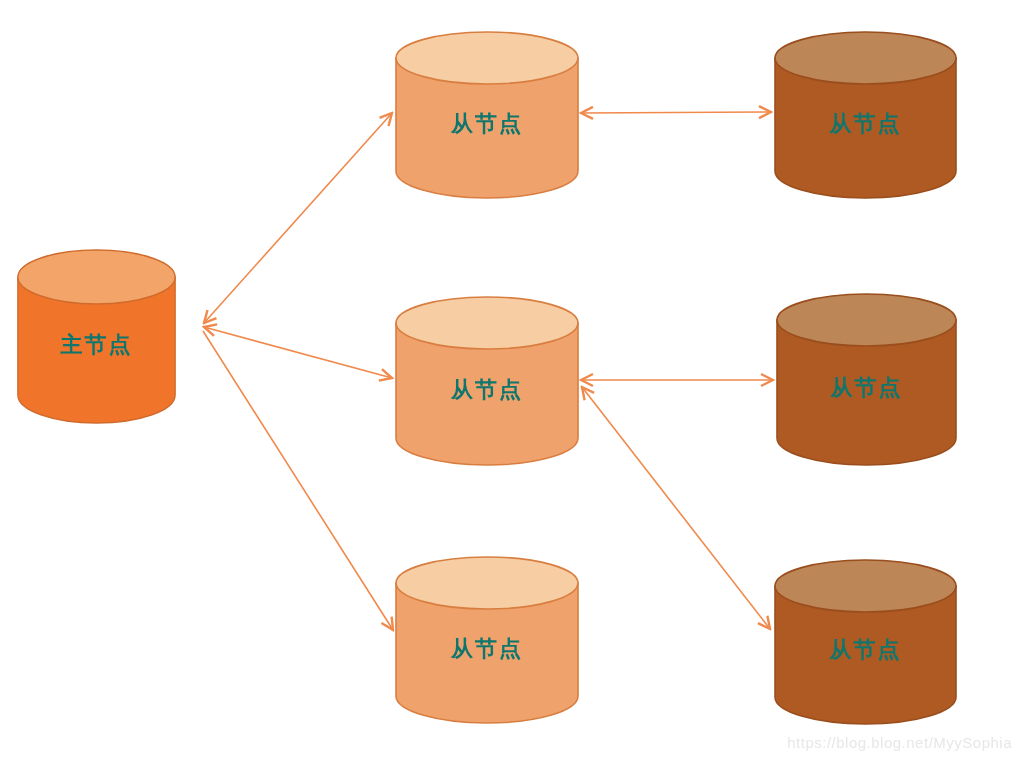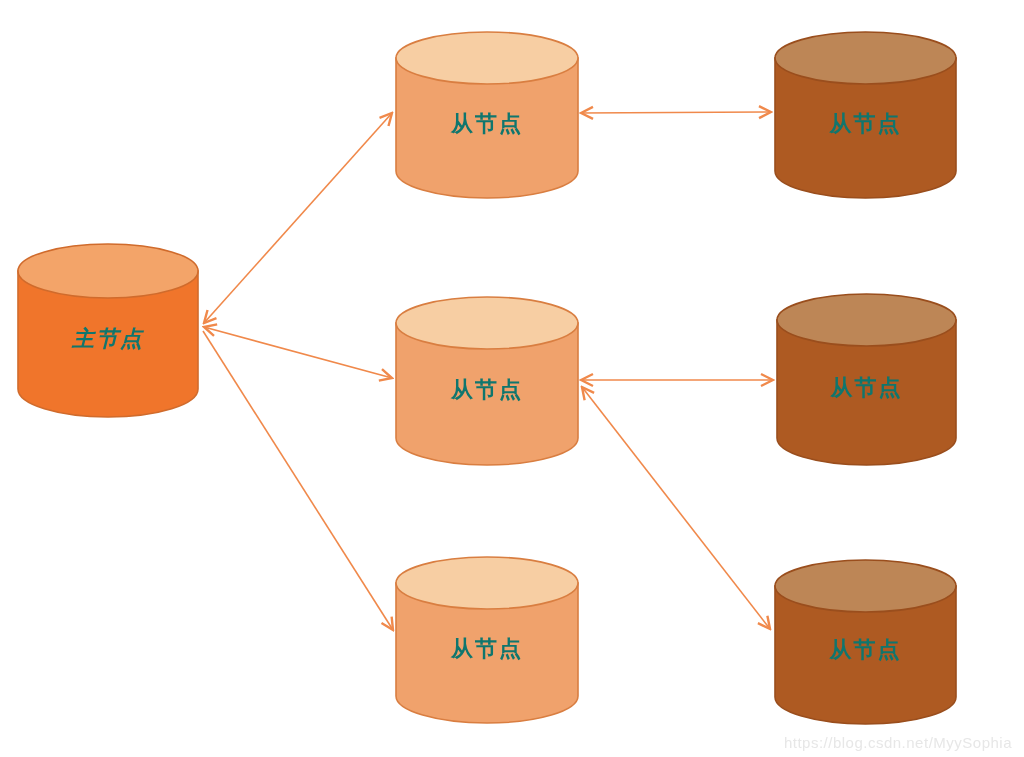--- a/index.html
+++ b/index.html
@@ -27,21 +27,21 @@
     transform: translateY(-50%);
     text-align: center;
     color: #0f766e;
     font-weight: bold;
     font-size: 22px;
     letter-spacing: 2px;
     white-space: nowrap;
     user-select: none;
   }
   
-  #node-master   { left: 17px;  top: 243px; width: 182px; height: 175px; font-style: italic; }
+  #node-master   { left: 17px;  top: 249px; width: 159px; height: 175px; }
   #node-slave-1  { left: 395px; top: 30px;  width: 184px; height: 170px; }
   #node-slave-2  { left: 395px; top: 295px; width: 184px; height: 172px; }
   #node-slave-3  { left: 395px; top: 555px; width: 184px; height: 170px; }
   #node-replica-1{ left: 774px; top: 30px;  width: 183px; height: 170px; }
   #node-replica-2{ left: 776px; top: 292px; width: 181px; height: 175px; }
   #node-replica-3{ left: 774px; top: 558px; width: 183px; height: 168px; }
 
   #edges {
     position: absolute;
     left: 0; top: 0;
@@ -126,14 +126,14 @@
   </div>
 
   <div class="node" id="node-replica-3">
     <svg class="cyl" viewBox="0 0 183 168" preserveAspectRatio="none">
       <path d="M1,28 L1,139 A90.5,27 0 0 0 182,139 L182,28 Z" stroke-width="1.6" fill="#AE5A22" stroke="#9A4E1D"></path>
       <ellipse cx="91.5" cy="28" rx="90.5" ry="26" stroke-width="1.6" fill="#BD8656" stroke="#9A4E1D"></ellipse>
     </svg>
     <span class="label">从节点</span>
   </div>
 
-  <div class="watermark">https://blog.csdn.net/MyySophia</div>
+  <div class="watermark">https://blog.blog.net/MyySophia</div>
 </div>
 
 </body></html>

